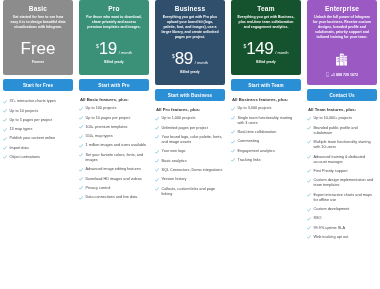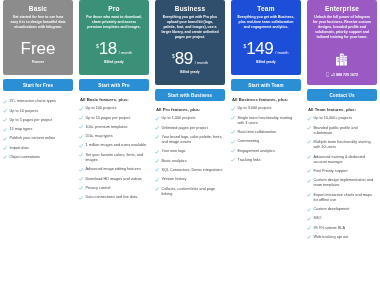--- a/index.html
+++ b/index.html
@@ -216,21 +216,21 @@
         </li>
       </ul>
     </div>
     <div class="plan-col">
       <div class="plan-card" style="background: rgb(58, 145, 120);">
         <div class="plan-name">Pro</div>
         <div class="plan-desc">For those who want to download, share privately and access premium templates and images.</div>
         <div class="price-block">
           <div class="price-row">
             <span class="price-currency">$</span>
-            <span class="price-amount">18</span>
+            <span class="price-amount">19</span>
             <span class="price-period">/ month</span>
           </div>
           <div class="billed">Billed yearly</div>
         </div>
       </div>
       <button class="cta-btn" style="background: rgb(42, 143, 212);">Start with Pro</button>
       <div class="features-heading">All Basic features, plus:</div>
       <ul class="feature-list">
         <li class="feature-item">
           <span class="check">
@@ -390,21 +390,21 @@
           <span class="check">
             <svg viewBox="0 0 12 12" xmlns="http://www.w3.org/2000/svg">
               <path d="M1 6.2 L4.3 9.6 L11 1.6" fill="none" stroke="#3aa0c9" stroke-width="1.6" stroke-linecap="round" stroke-linejoin="round"></path>
             </svg>
           </span>
           <span class="feature-text">Callouts, custom links and page linking</span>
         </li>
       </ul>
     </div>
     <div class="plan-col">
-      <div class="plan-card" style="background: #1d4ed8;">
+      <div class="plan-card" style="background: #14532d;">
         <div class="plan-name">Team</div>
         <div class="plan-desc">Everything you get with Business, plus real-time team collaboration and engagement analytics.</div>
         <div class="price-block">
           <div class="price-row">
             <span class="price-currency">$</span>
             <span class="price-amount">149</span>
             <span class="price-period">/ month</span>
           </div>
           <div class="billed">Billed yearly</div>
         </div>

